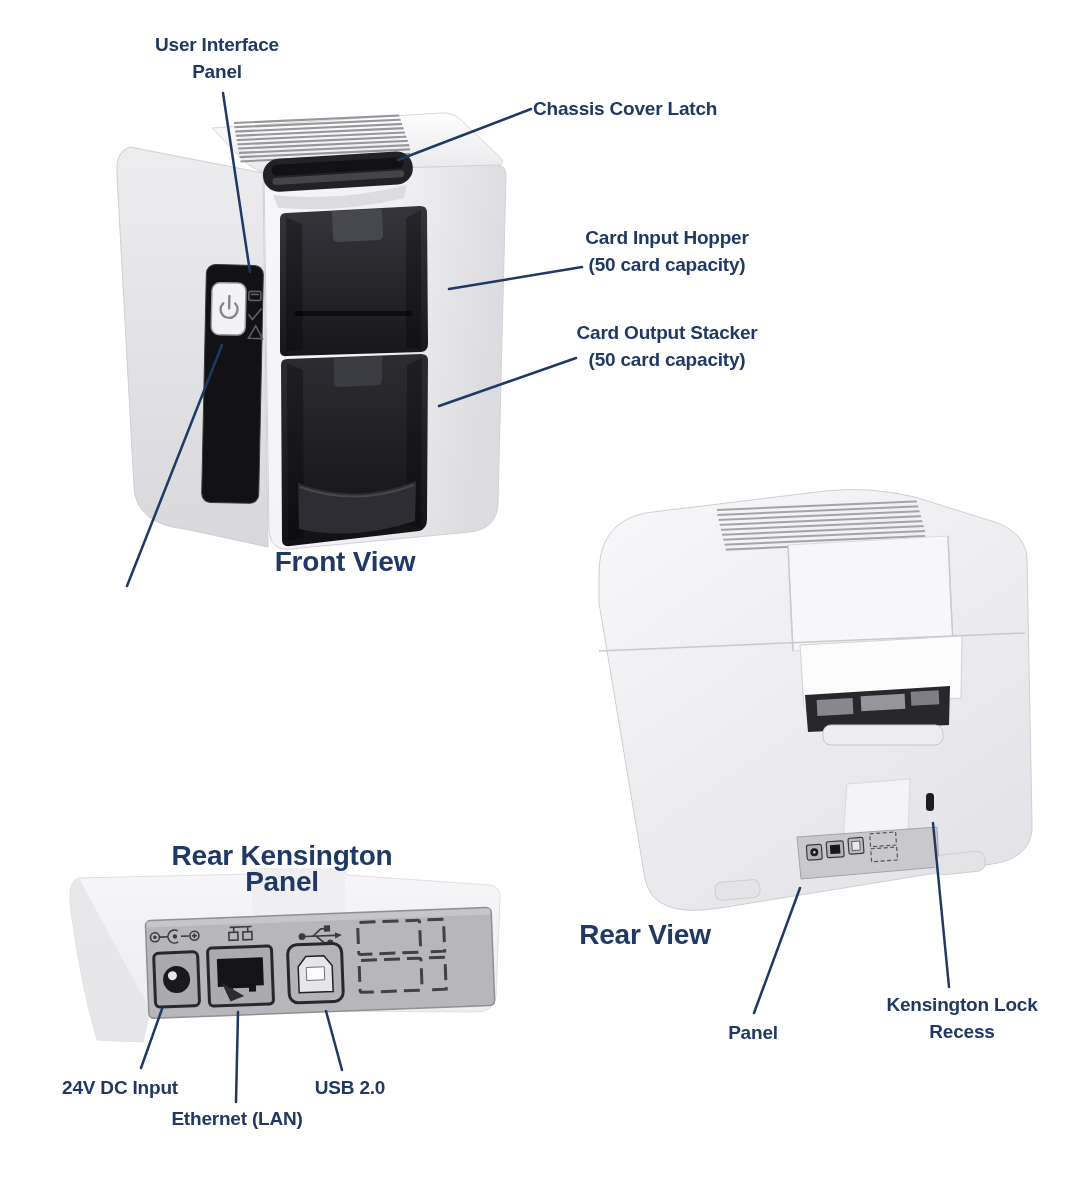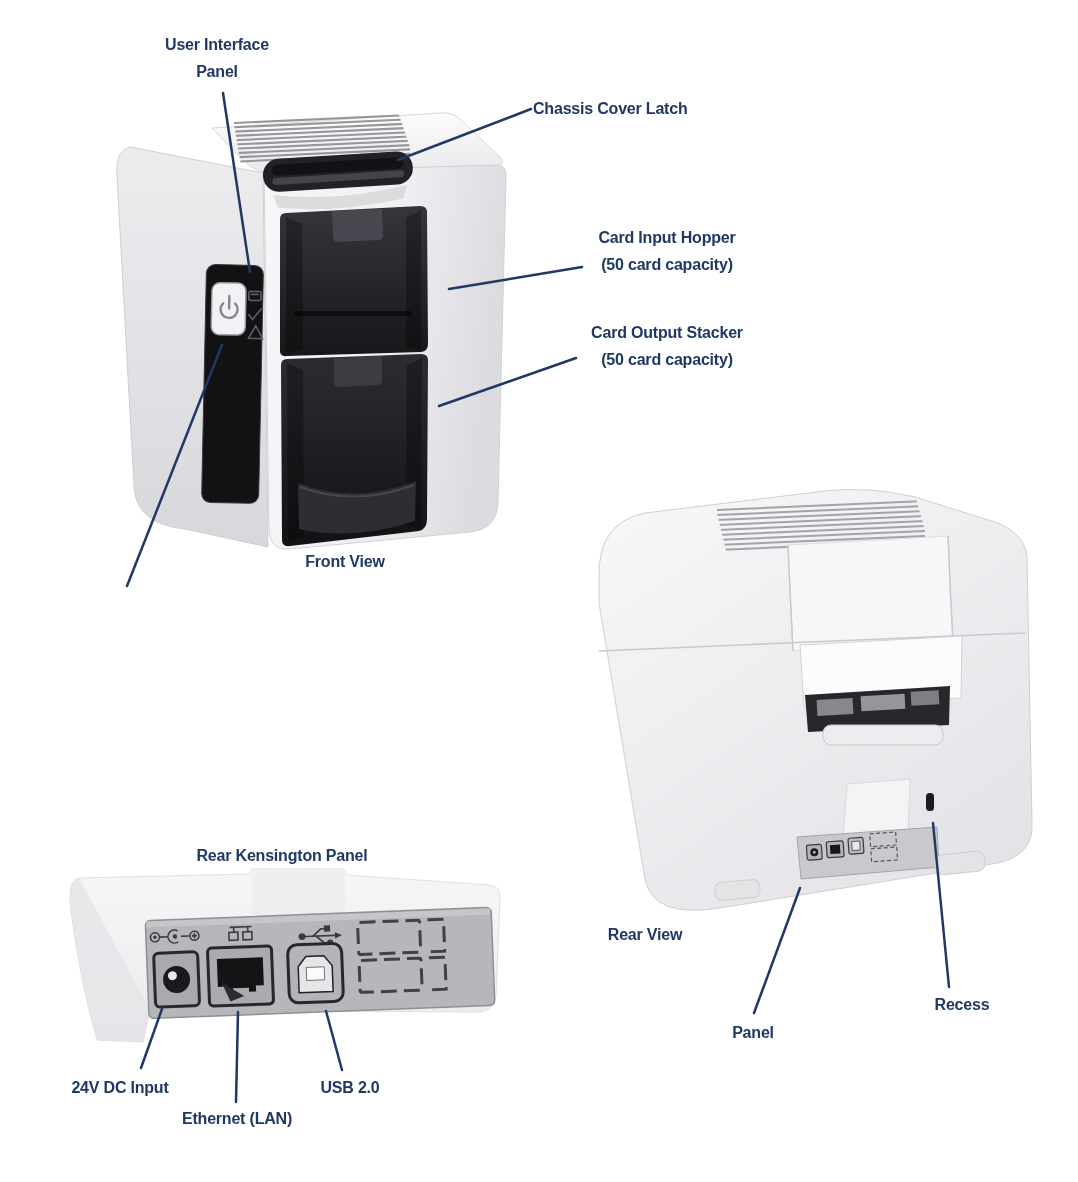--- a/index.html
+++ b/index.html
@@ -1,27 +1,27 @@
 <!DOCTYPE html>
 <html><head>
 <meta charset="utf-8">
 <style>
   html,body{margin:0;padding:0;background:#fff;}
   .canvas{
     position:relative;width:1078px;height:1182px;background:#fff;overflow:hidden;
     font-family:"Liberation Sans", sans-serif;
   }
   .callout{
-    position:absolute;color:#1f3864;font-size:16px;font-weight:600;
+    position:absolute;color:#1f3864;font-size:19px;font-weight:600;
     line-height:27px;text-align:center;letter-spacing:-0.2px;
   }
   .callout .ln{display:block;}
   .callout.left{text-align:left;}
   .vtitle{
-    position:absolute;color:#1f3864;font-size:16px;font-weight:700;
+    position:absolute;color:#1f3864;font-size:28px;font-weight:700;
     line-height:26px;text-align:center;letter-spacing:-0.2px;
   }
   svg{position:absolute;display:block;}
   .leaders{left:0;top:0;}
 </style>
 </head>
 <body>
 
 <div class="canvas">
 
@@ -297,16 +297,17 @@
     <span class="ln">USB 2.0</span>
   </div>
 
   <div class="vtitle" style="left:570px;top:922px;width:150px;text-align:center;padding-left:0">Rear View</div>
 
   <div class="callout" style="left:658px;top:1019px;width:190px">
     <span class="ln">Panel</span>
   </div>
 
   <div class="callout" style="left:867px;top:991px;width:190px">
+    <span class="ln">Kensington Lock</span>
     <span class="ln">Recess</span>
   </div>
 
 </div>
 
 </body></html>

